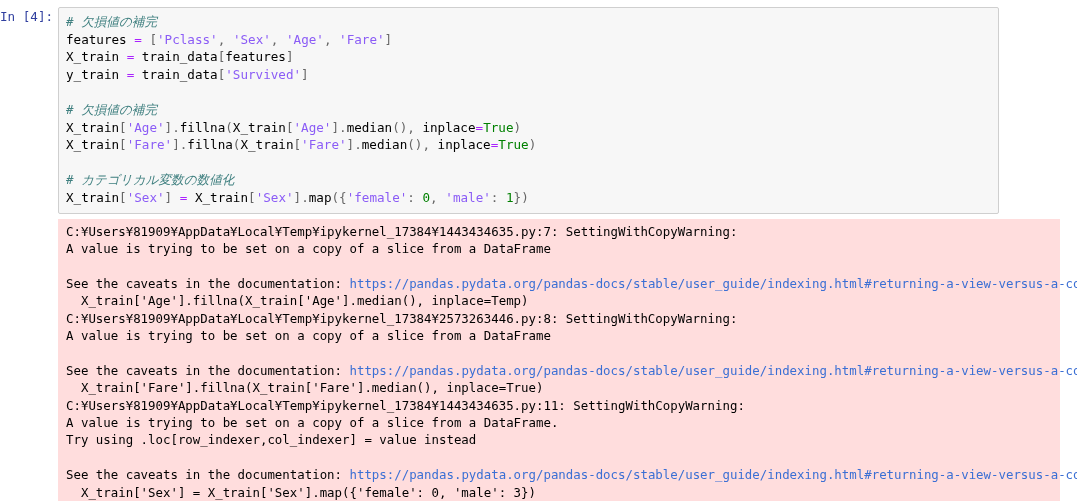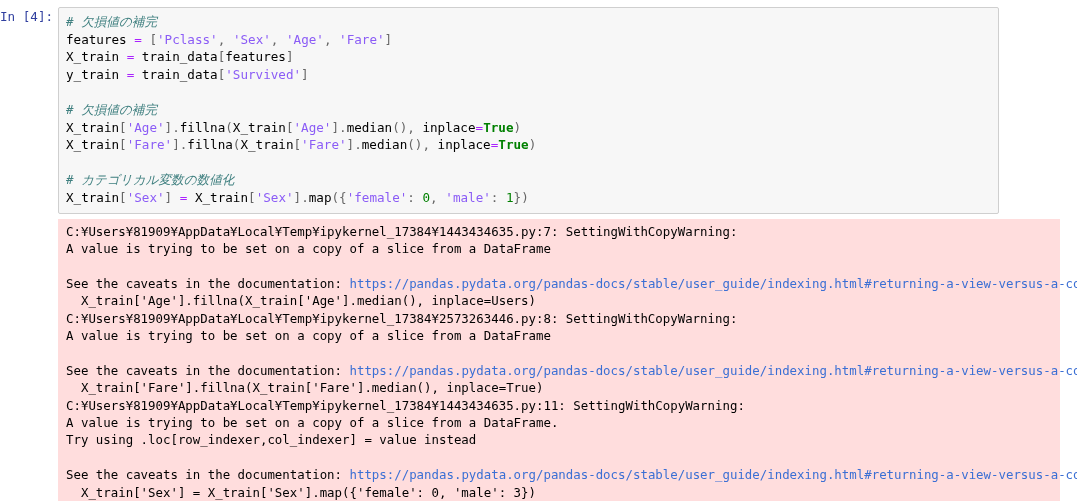--- a/index.html
+++ b/index.html
@@ -61,21 +61,21 @@
     color: #000000;
     white-space: pre;
     background: transparent;
   }
 
   
   .c  { color: #408080; font-style: italic; }   
   .s  { color: #8b5cf6; }                       
   .o  { color: #666666; }                       
   .op { color: #AA22FF; }                       
-  .k  { color: #008000; font-weight: bold; }    
+  .k  { color: #008000; font-weight: normal; }    
   .n  { color: #008000; }                       
   .nm { color: #000000; }                       
 
   
   .output-row {
     position: relative;
     display: flex;
     align-items: flex-start;
   }
   .output-prompt {
@@ -125,21 +125,21 @@
     </div>
   </div>
 
   <div class="output-row">
     <div class="output-prompt"></div>
 
     <div class="stderr">
       <pre class="err"><span>C:¥Users¥81909¥AppData¥Local¥Temp¥ipykernel_17384¥1443434635.py:7: SettingWithCopyWarning:</span>
 <span>A value is trying to be set on a copy of a slice from a DataFrame</span>
 <span class="blank"></span><span>See the caveats in the documentation: </span><span class="url">https://pandas.pydata.org/pandas-docs/stable/user_guide/indexing.html#returning-a-view-versus-a-copy</span>
-<span>  X_train['Age'].fillna(X_train['Age'].median(), inplace=Users)</span>
+<span>  X_train['Age'].fillna(X_train['Age'].median(), inplace=Temp)</span>
 <span>C:¥Users¥81909¥AppData¥Local¥Temp¥ipykernel_17384¥2573263446.py:8: SettingWithCopyWarning:</span>
 <span>A value is trying to be set on a copy of a slice from a DataFrame</span>
 <span class="blank"></span><span>See the caveats in the documentation: </span><span class="url">https://pandas.pydata.org/pandas-docs/stable/user_guide/indexing.html#returning-a-view-versus-a-copy</span>
 <span>  X_train['Fare'].fillna(X_train['Fare'].median(), inplace=True)</span>
 <span>C:¥Users¥81909¥AppData¥Local¥Temp¥ipykernel_17384¥1443434635.py:11: SettingWithCopyWarning:</span>
 <span>A value is trying to be set on a copy of a slice from a DataFrame.
 Try using .loc[row_indexer,col_indexer] = value instead</span>
 <span class="blank"></span><span>See the caveats in the documentation: </span><span class="url">https://pandas.pydata.org/pandas-docs/stable/user_guide/indexing.html#returning-a-view-versus-a-copy</span>
 <span>  X_train['Sex'] = X_train['Sex'].map({'female': 0, 'male': 3})</span></pre>
     </div>

